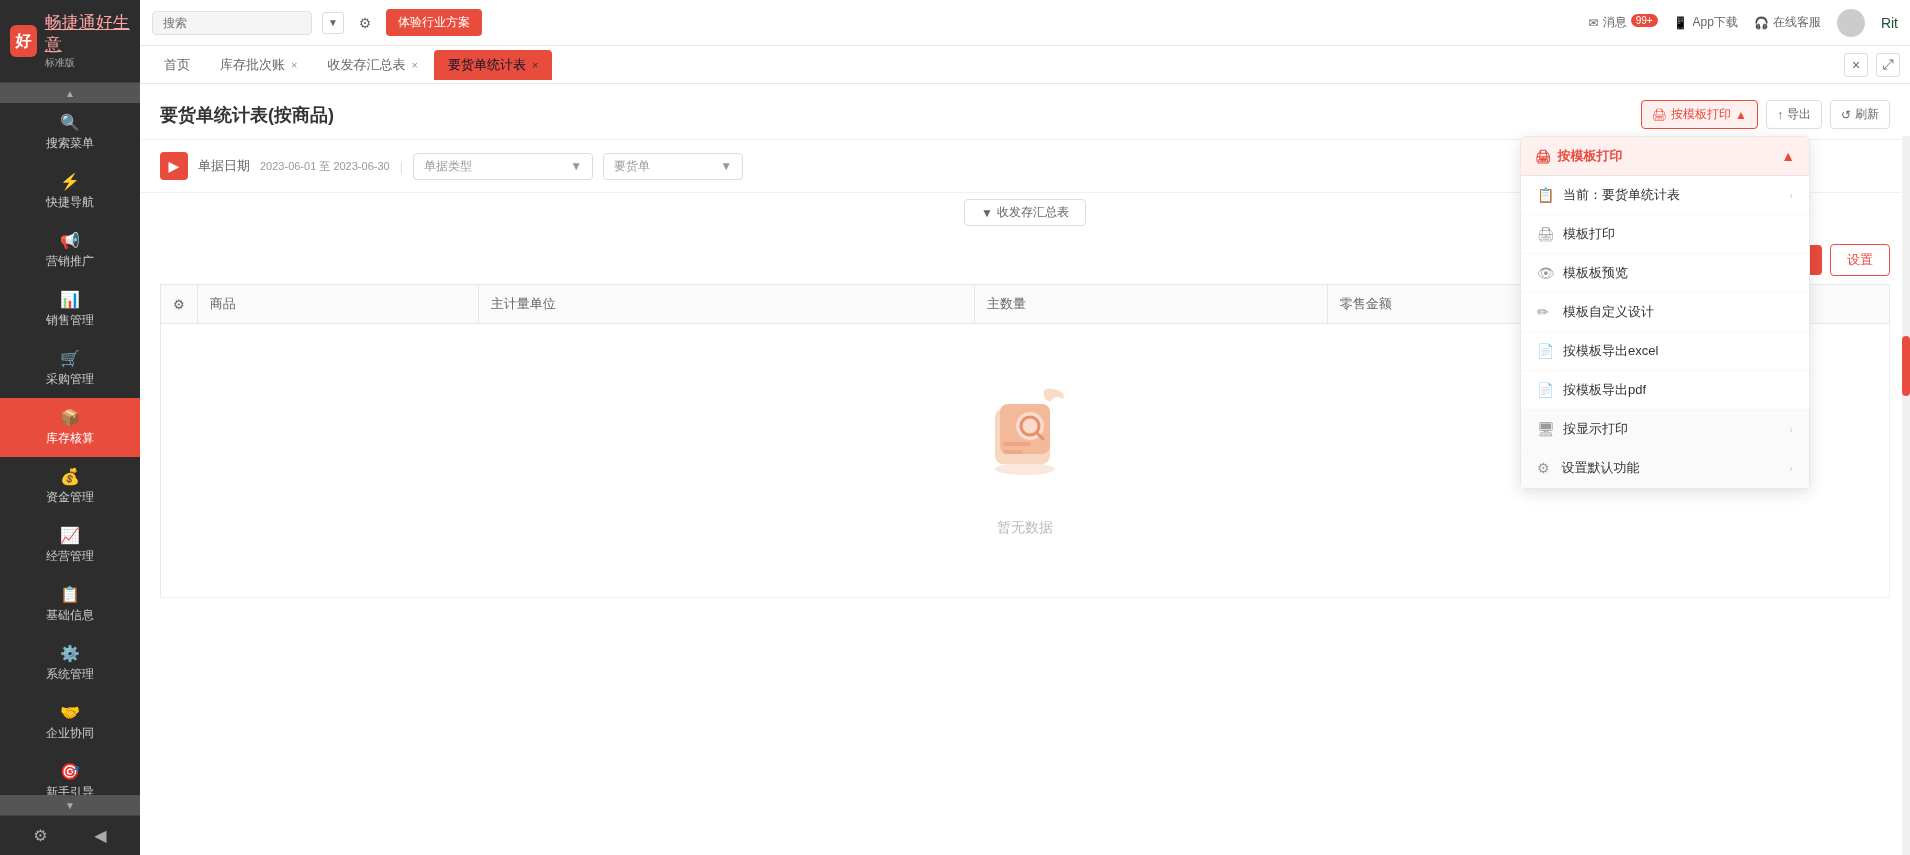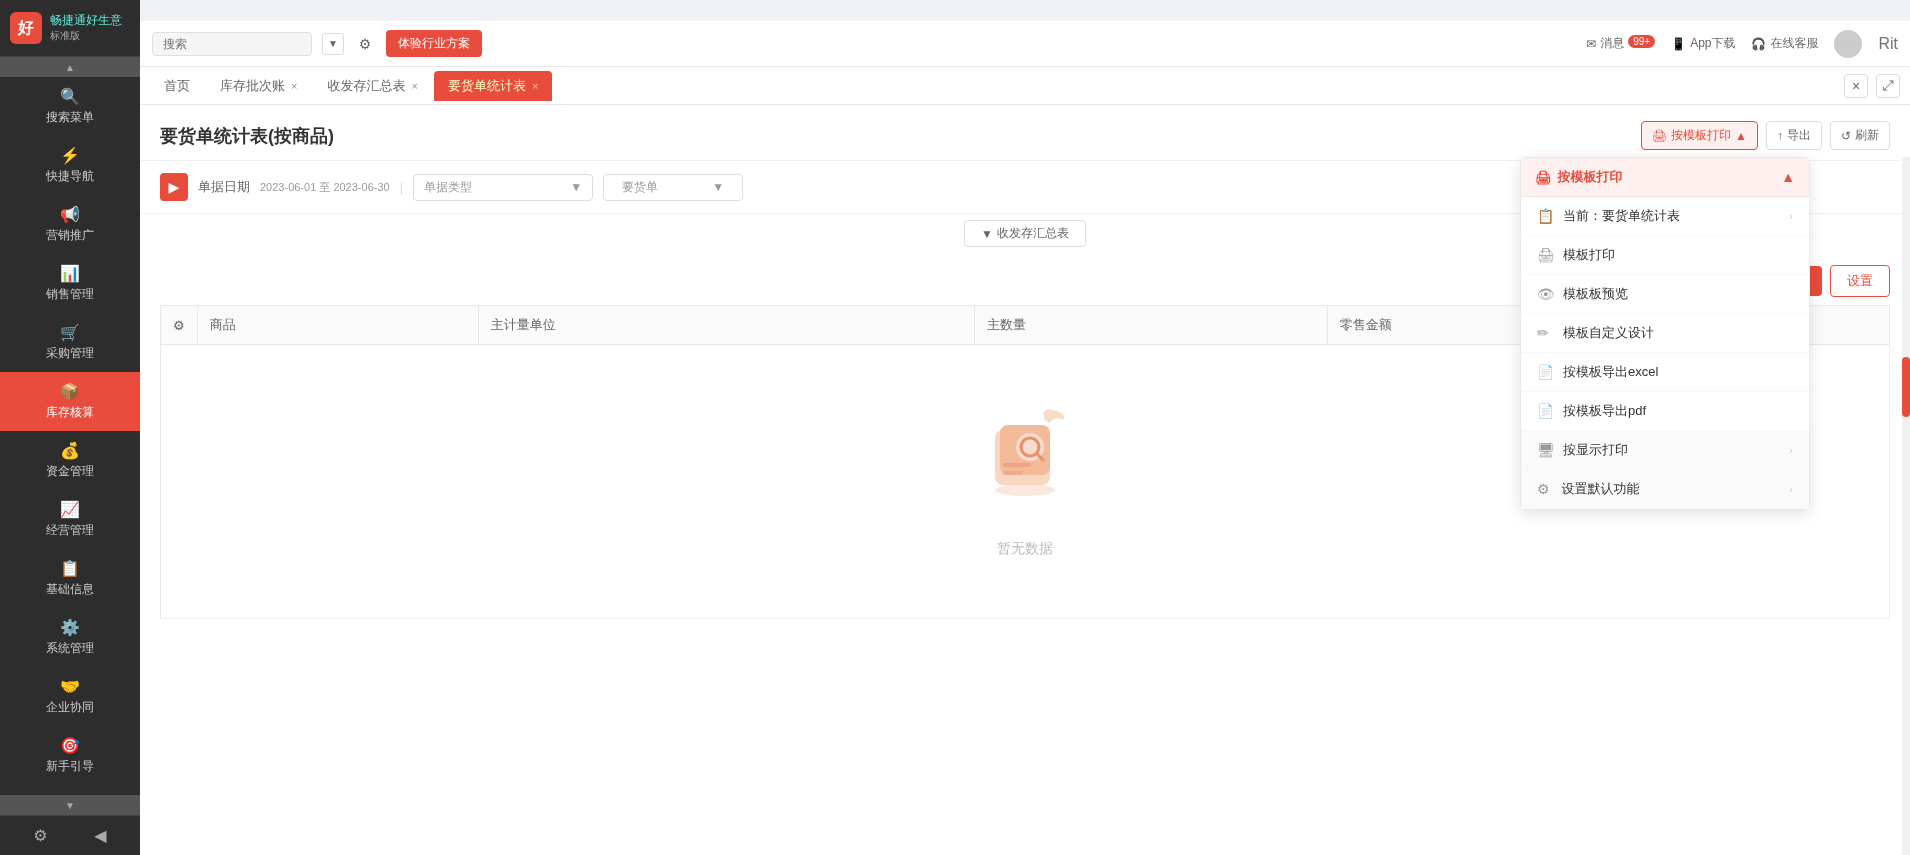--- a/index.html
+++ b/index.html
@@ -22,21 +22,21 @@
       gap: 8px;
       border-bottom: 1px solid #444;
     }
     .sidebar-logo-icon {
       width: 32px; height: 32px;
       background: #e74c3c;
       border-radius: 6px;
       display: flex; align-items: center; justify-content: center;
       color: white; font-size: 16px; font-weight: bold;
     }
-    .sidebar-logo-text { font-size: 12px; color: #5eead4; line-height: 1.3; }
+    .sidebar-logo-text { font-size: 17px; color: #fca5a5; line-height: 1.3; text-decoration: underline; }
     .sidebar-logo-sub { font-size: 10px; color: #aaa; }
     .sidebar-nav { flex: 1; overflow-y: auto; }
     .sidebar-item {
       display: flex;
       flex-direction: column;
       align-items: center;
       padding: 10px 6px;
       cursor: pointer;
       color: #ccc;
       font-size: 12px;
@@ -59,21 +59,20 @@
       cursor: pointer;
       color: #aaa; font-size: 10px;
     }
 
     
     .main {
       flex: 1;
       display: flex;
       flex-direction: column;
       overflow: hidden;
-      margin-top: 21px;
     }
 
     
     .topbar {
       background: #fff;
       height: 46px;
       display: flex;
       align-items: center;
       padding: 0 12px;
       border-bottom: 1px solid #e8e8e8;
@@ -125,21 +124,21 @@
       padding: 1px 5px;
       font-size: 10px;
       position: relative;
       top: -2px;
     }
     .topbar-avatar {
       width: 28px; height: 28px;
       background: #ccc;
       border-radius: 50%;
     }
-    .topbar-username { font-size: 16px; color: #737373; }
+    .topbar-username { font-size: 14px; color: #14532d; }
 
     
     .tabs {
       background: #fff;
       height: 38px;
       display: flex;
       align-items: center;
       padding: 0 10px;
       border-bottom: 1px solid #e8e8e8;
       gap: 2px;
@@ -149,21 +148,21 @@
       padding: 6px 14px;
       font-size: 13px;
       cursor: pointer;
       color: #666;
       border-radius: 4px 4px 0 0;
       display: flex; align-items: center; gap: 6px;
       white-space: nowrap;
     }
     .tab.active {
       background: #e74c3c;
-      color: #fef9c3;
+      color: #0f172a;
     }
     .tab-close {
       font-size: 11px;
       cursor: pointer;
       opacity: 0.7;
     }
     .tabs-actions {
       margin-left: auto;
       display: flex; align-items: center; gap: 8px;
     }
@@ -277,21 +276,21 @@
       border-radius: 4px;
       cursor: pointer;
       font-size: 12px;
       color: #999;
       background: #fff;
       min-width: 180px;
       justify-content: space-between;
     }
     .filter-order-select {
       display: flex; align-items: center; 
-      padding: 4px 18px;
+      padding: 4px 10px;
       border: 1px solid #ddd;
       border-radius: 4px;
       cursor: pointer;
       font-size: 12px;
       color: #999;
       background: #fff;
       min-width: 140px;
       justify-content: space-between;
     }
 

